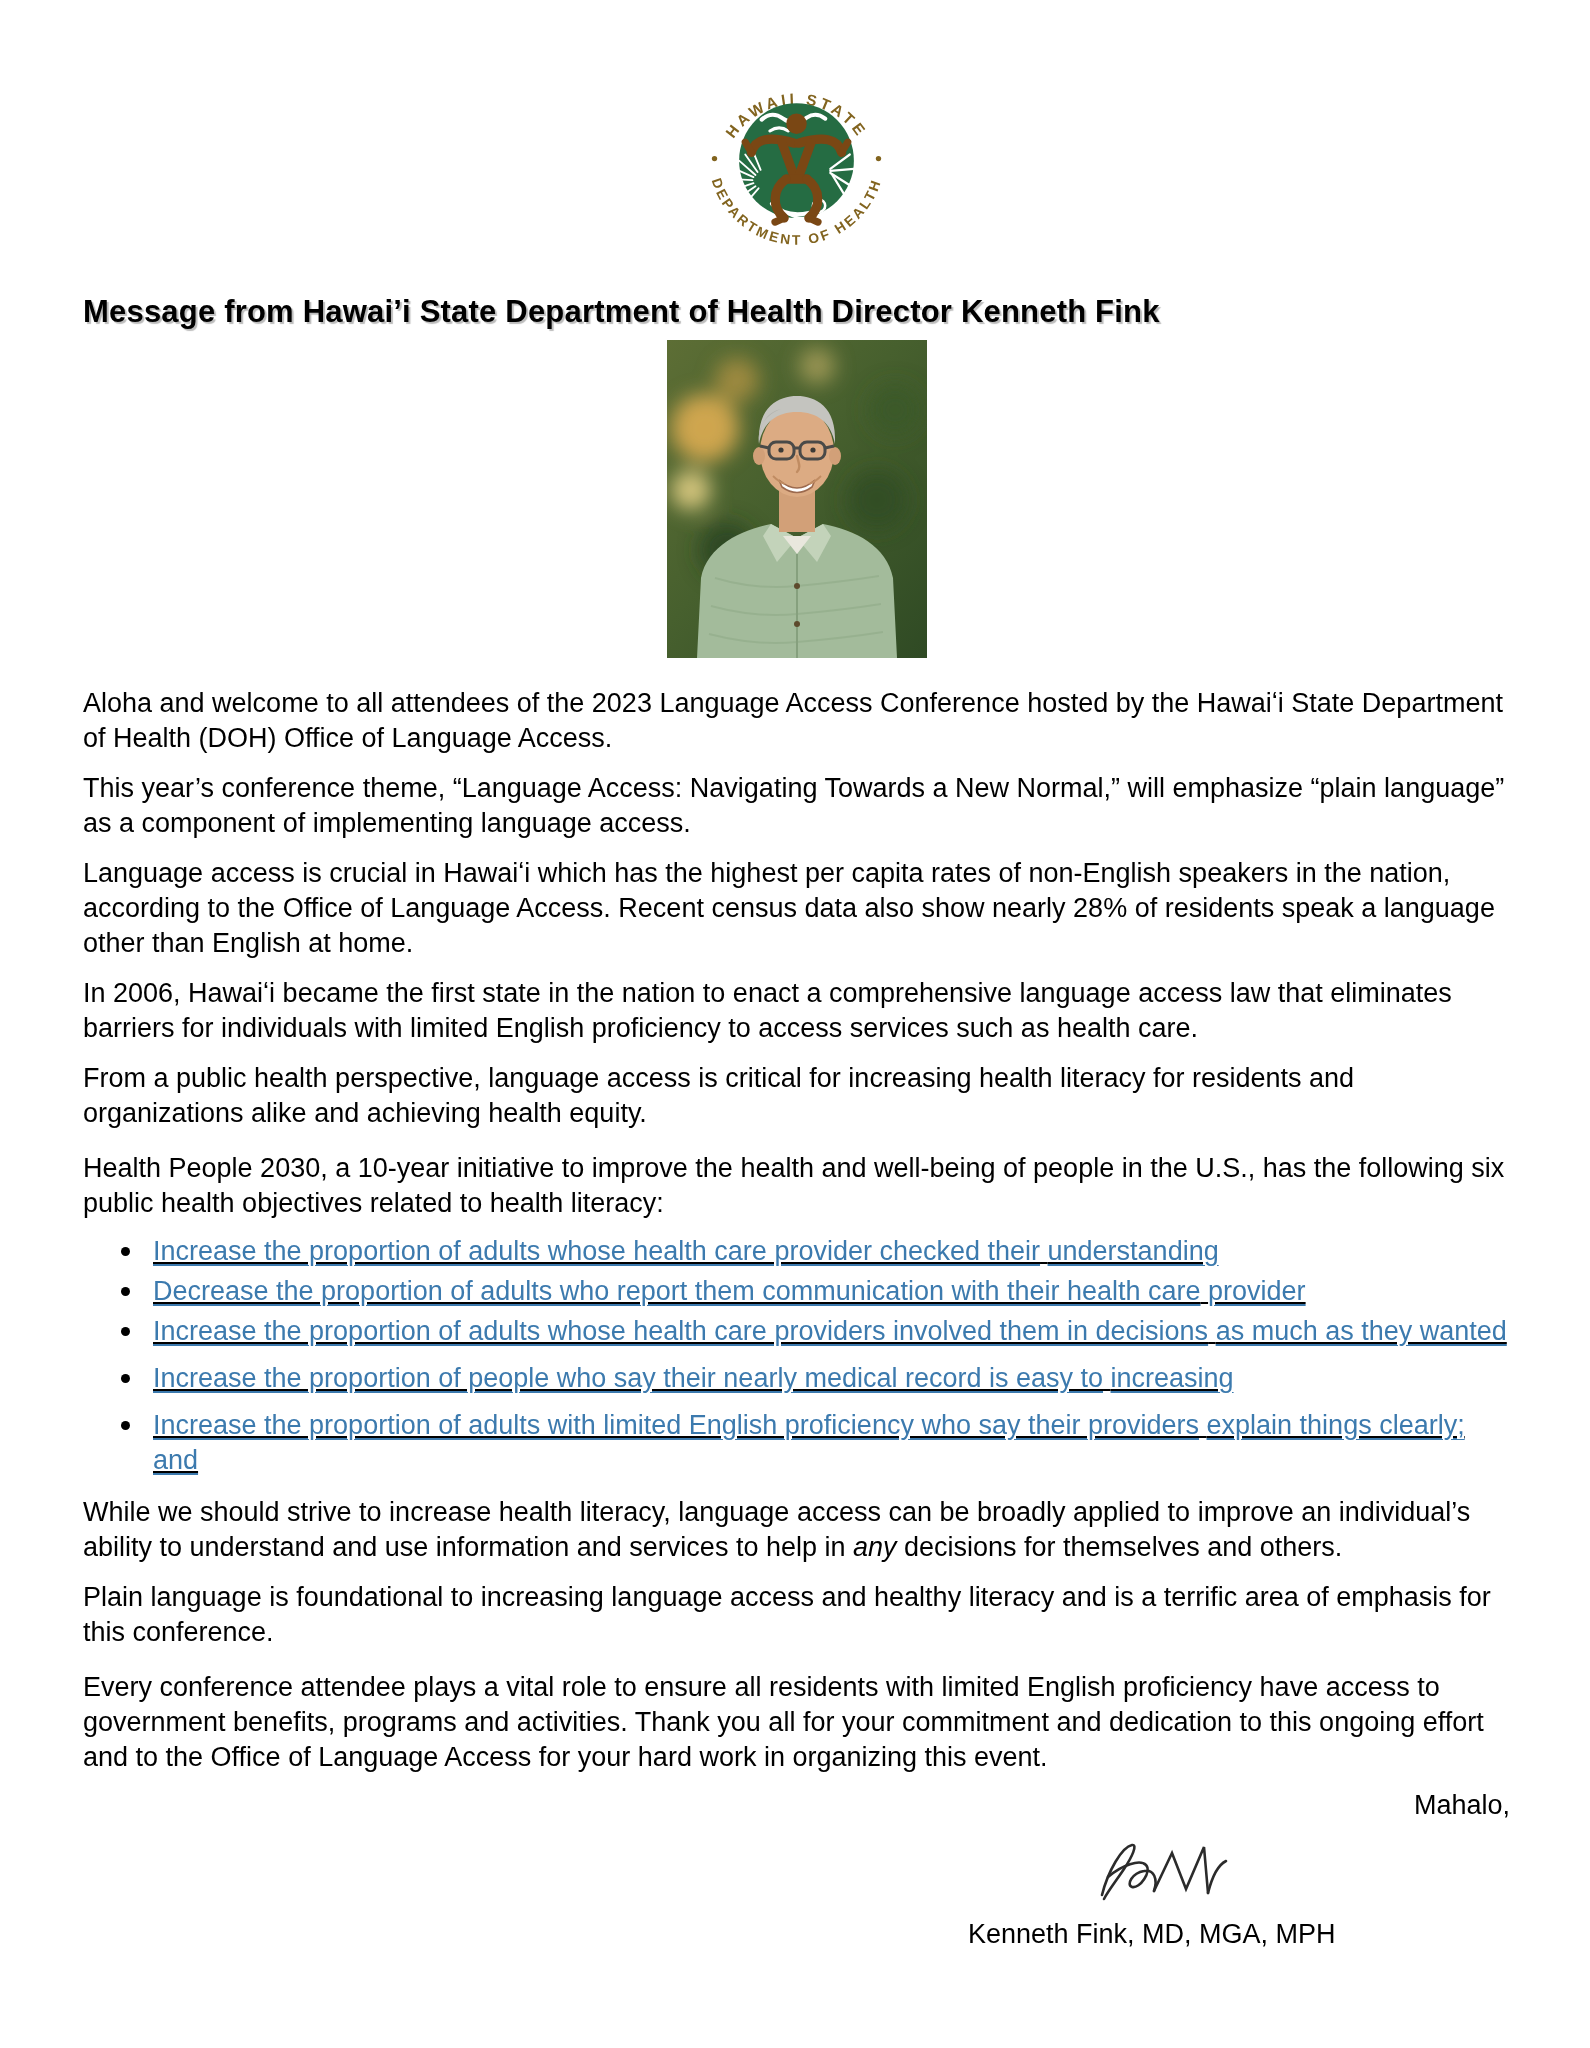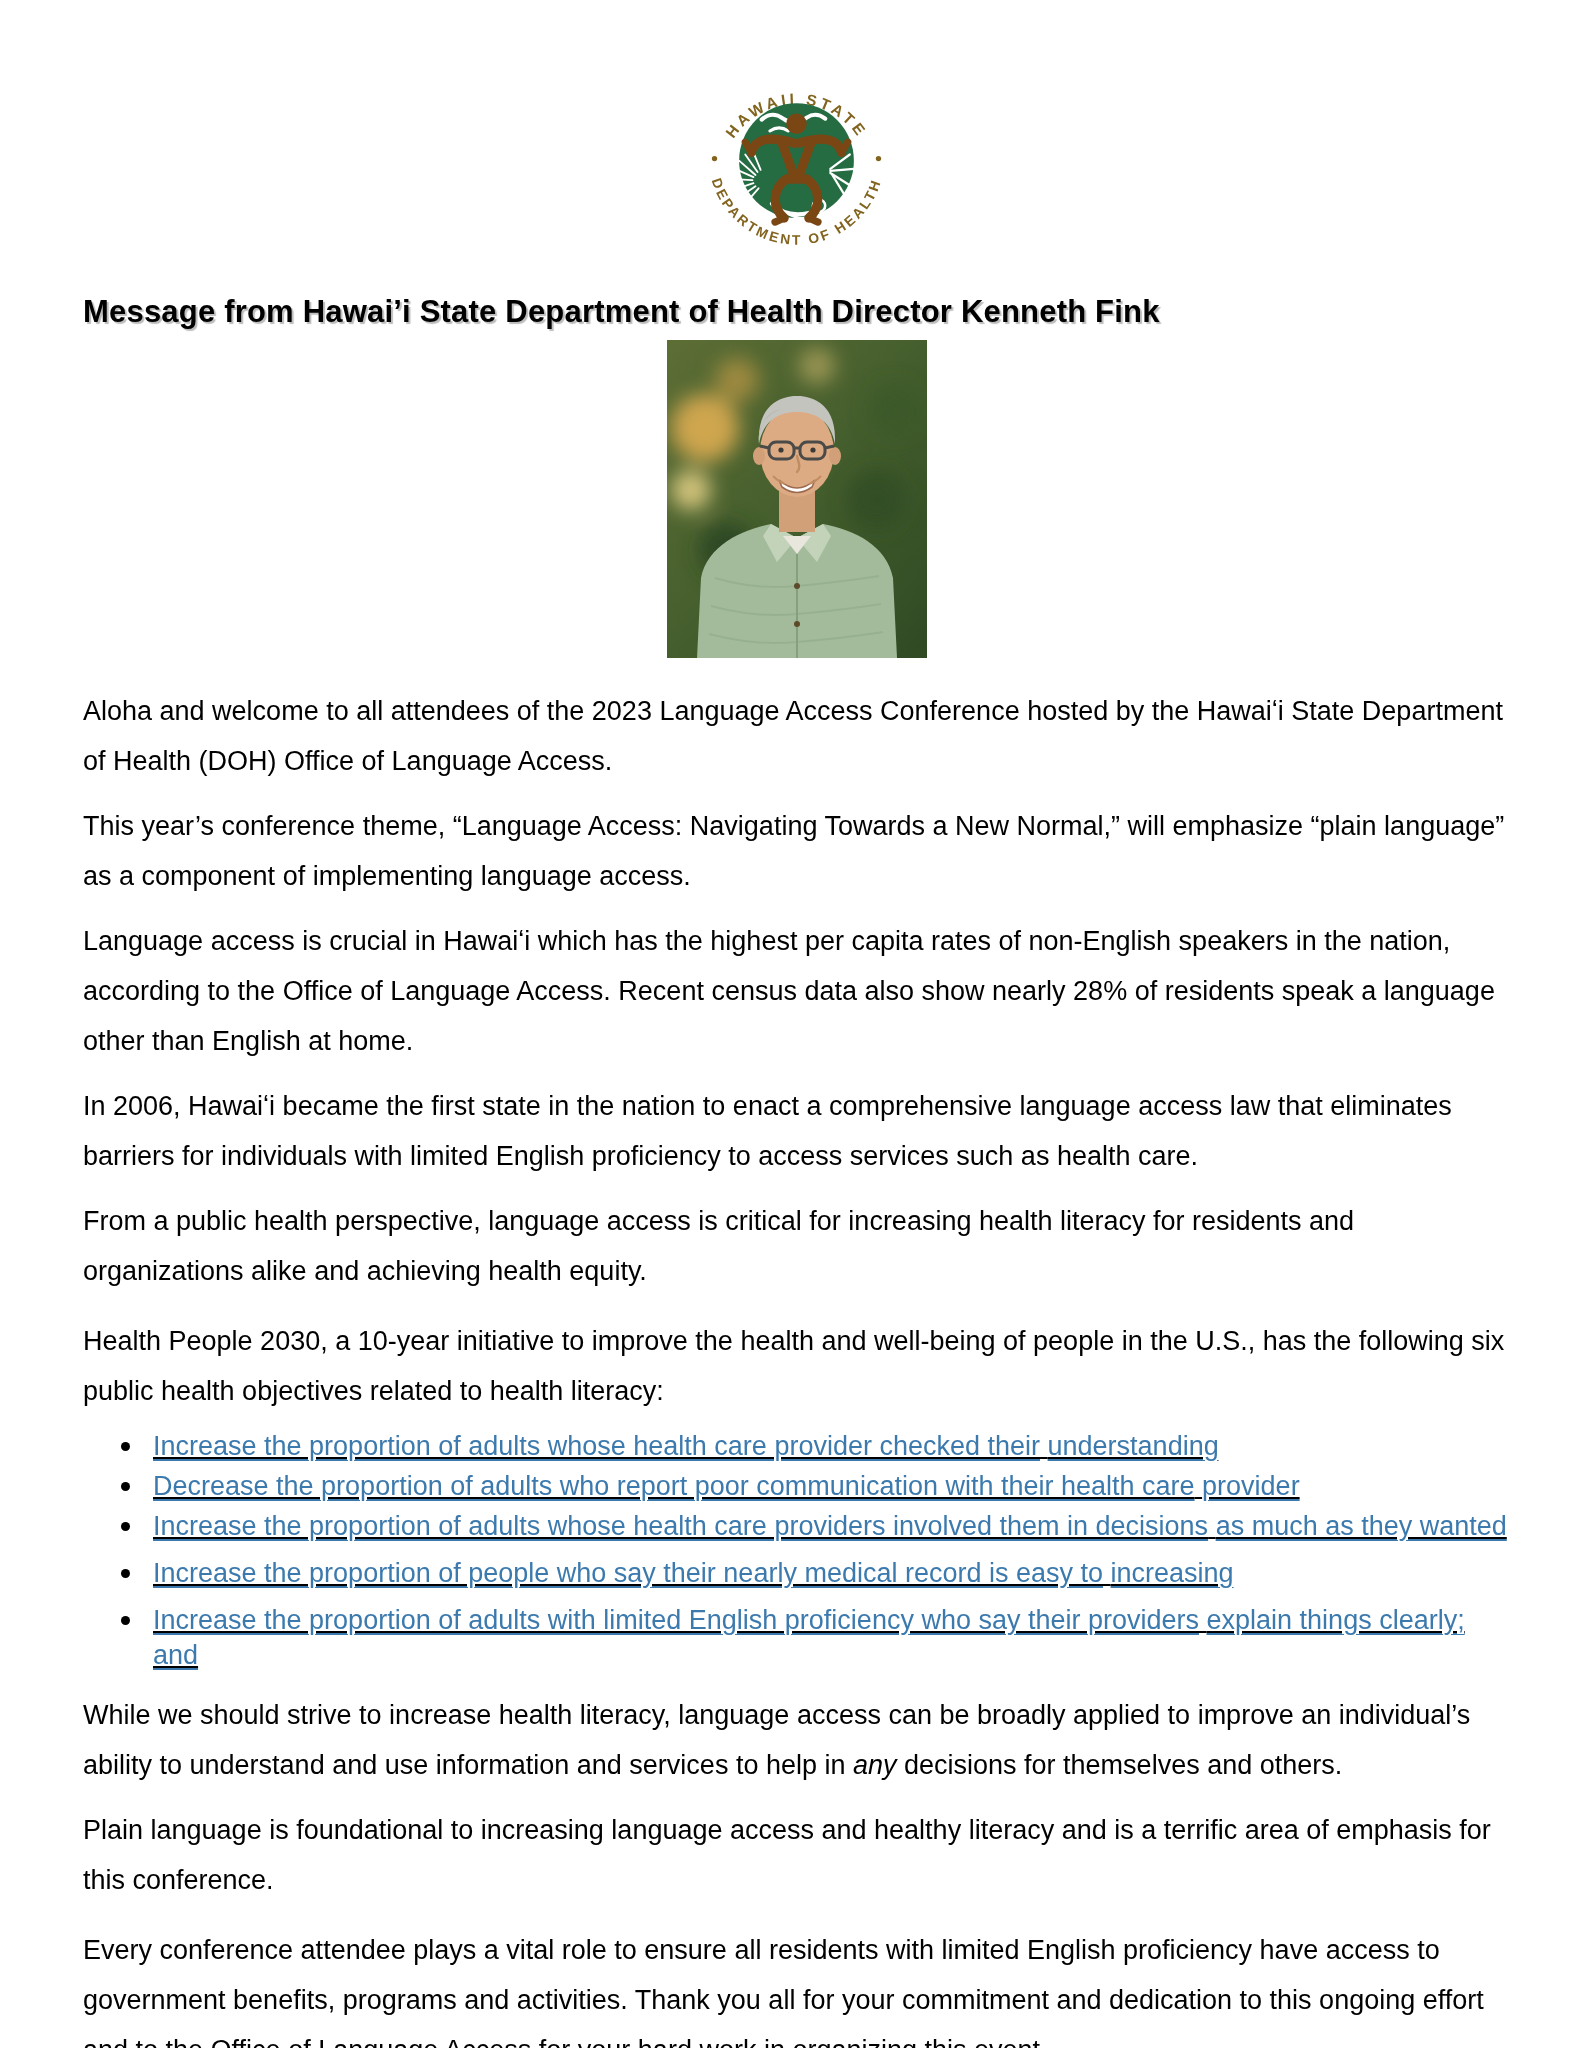--- a/index.html
+++ b/index.html
@@ -17,21 +17,21 @@
     margin:34px 0 10px 0;
     font-size:31px; font-weight:bold; text-align:left;
     letter-spacing:0.2px;
     text-shadow:2px 2px 1px #bcbcbc;
   }
 
   .photo-wrap { text-align:center; margin:4px 0 24px 0; }
   .photo-wrap svg { display:inline-block; }
 
   .body-text p {
-    font-size:27px; line-height:50px; margin:0 0 15px 0;
+    font-size:27px; line-height:35px; margin:0 0 15px 0;
   }
   .body-text p.tight { margin-bottom:13px;margin-top:20px; }
   .italic { font-style:italic; }
 
   ul.objectives { list-style:none; margin:2px 0 17px 0; padding:0;text-decoration:underline; }
   ul.objectives li {
     position:relative; padding-left:70px;
     font-size:27px; line-height:35px; margin-top:5px;
   }
   ul.objectives li.gap { margin-top:12px; }
@@ -193,21 +193,21 @@
   <div class="body-text">
     <p>Aloha and welcome to all attendees of the 2023 Language Access Conference hosted by the Hawaiʻi State Department of Health (DOH) Office of Language Access.</p>
     <p>This year’s conference theme, “Language Access: Navigating Towards a New Normal,” will emphasize “plain language” as a component of implementing language access.</p>
     <p>Language access is crucial in Hawaiʻi which has the highest per capita rates of non-English speakers in the nation, according to the Office of Language Access. Recent census data also show nearly 28% of residents speak a language other than English at home.</p>
     <p>In 2006, Hawaiʻi became the first state in the nation to enact a comprehensive language access law that eliminates barriers for individuals with limited English proficiency to access services such as health care.</p>
     <p>From a public health perspective, language access is critical for increasing health literacy for residents and organizations alike and achieving health equity.</p>
     <p class="tight">Health People 2030, a 10-year initiative to improve the health and well-being of people in the U.S., has the following six public health objectives related to health literacy:</p>
 
     <ul class="objectives">
       <li><span class="link">Increase the proportion of adults whose health care provider checked their</span> <span class="link">understanding</span></li>
-      <li><span class="link">Decrease the proportion of adults who report poor communication with their health care</span> <span class="link">provider</span></li>
+      <li><span class="link">Decrease the proportion of adults who report them communication with their health care</span> <span class="link">provider</span></li>
       <li><span class="link">Increase the proportion of adults whose health care providers involved them in decisions</span> <span class="link">as much as they wanted</span></li>
       <li class="gap"><span class="link">Increase the proportion of people who say their nearly medical record is easy to</span> <span class="link">increasing</span></li>
       <li class="gap"><span class="link">Increase the proportion of adults with limited English proficiency who say their providers</span> <span class="link">explain things clearly; and</span></li>
     </ul>
 
     <p><span>While we should strive to increase health literacy, language access can be broadly applied to improve an individual’s ability to understand and use information and services to help in </span><span class="italic">any</span><span> decisions for themselves and others.</span></p>
     <p>Plain language is foundational to increasing language access and healthy literacy and is a terrific area of emphasis for this conference.</p>
     <p class="tight">Every conference attendee plays a vital role to ensure all residents with limited English proficiency have access to government benefits, programs and activities. Thank you all for your commitment and dedication to this ongoing effort and to the Office of Language Access for your hard work in organizing this event.</p>
   </div>
 

